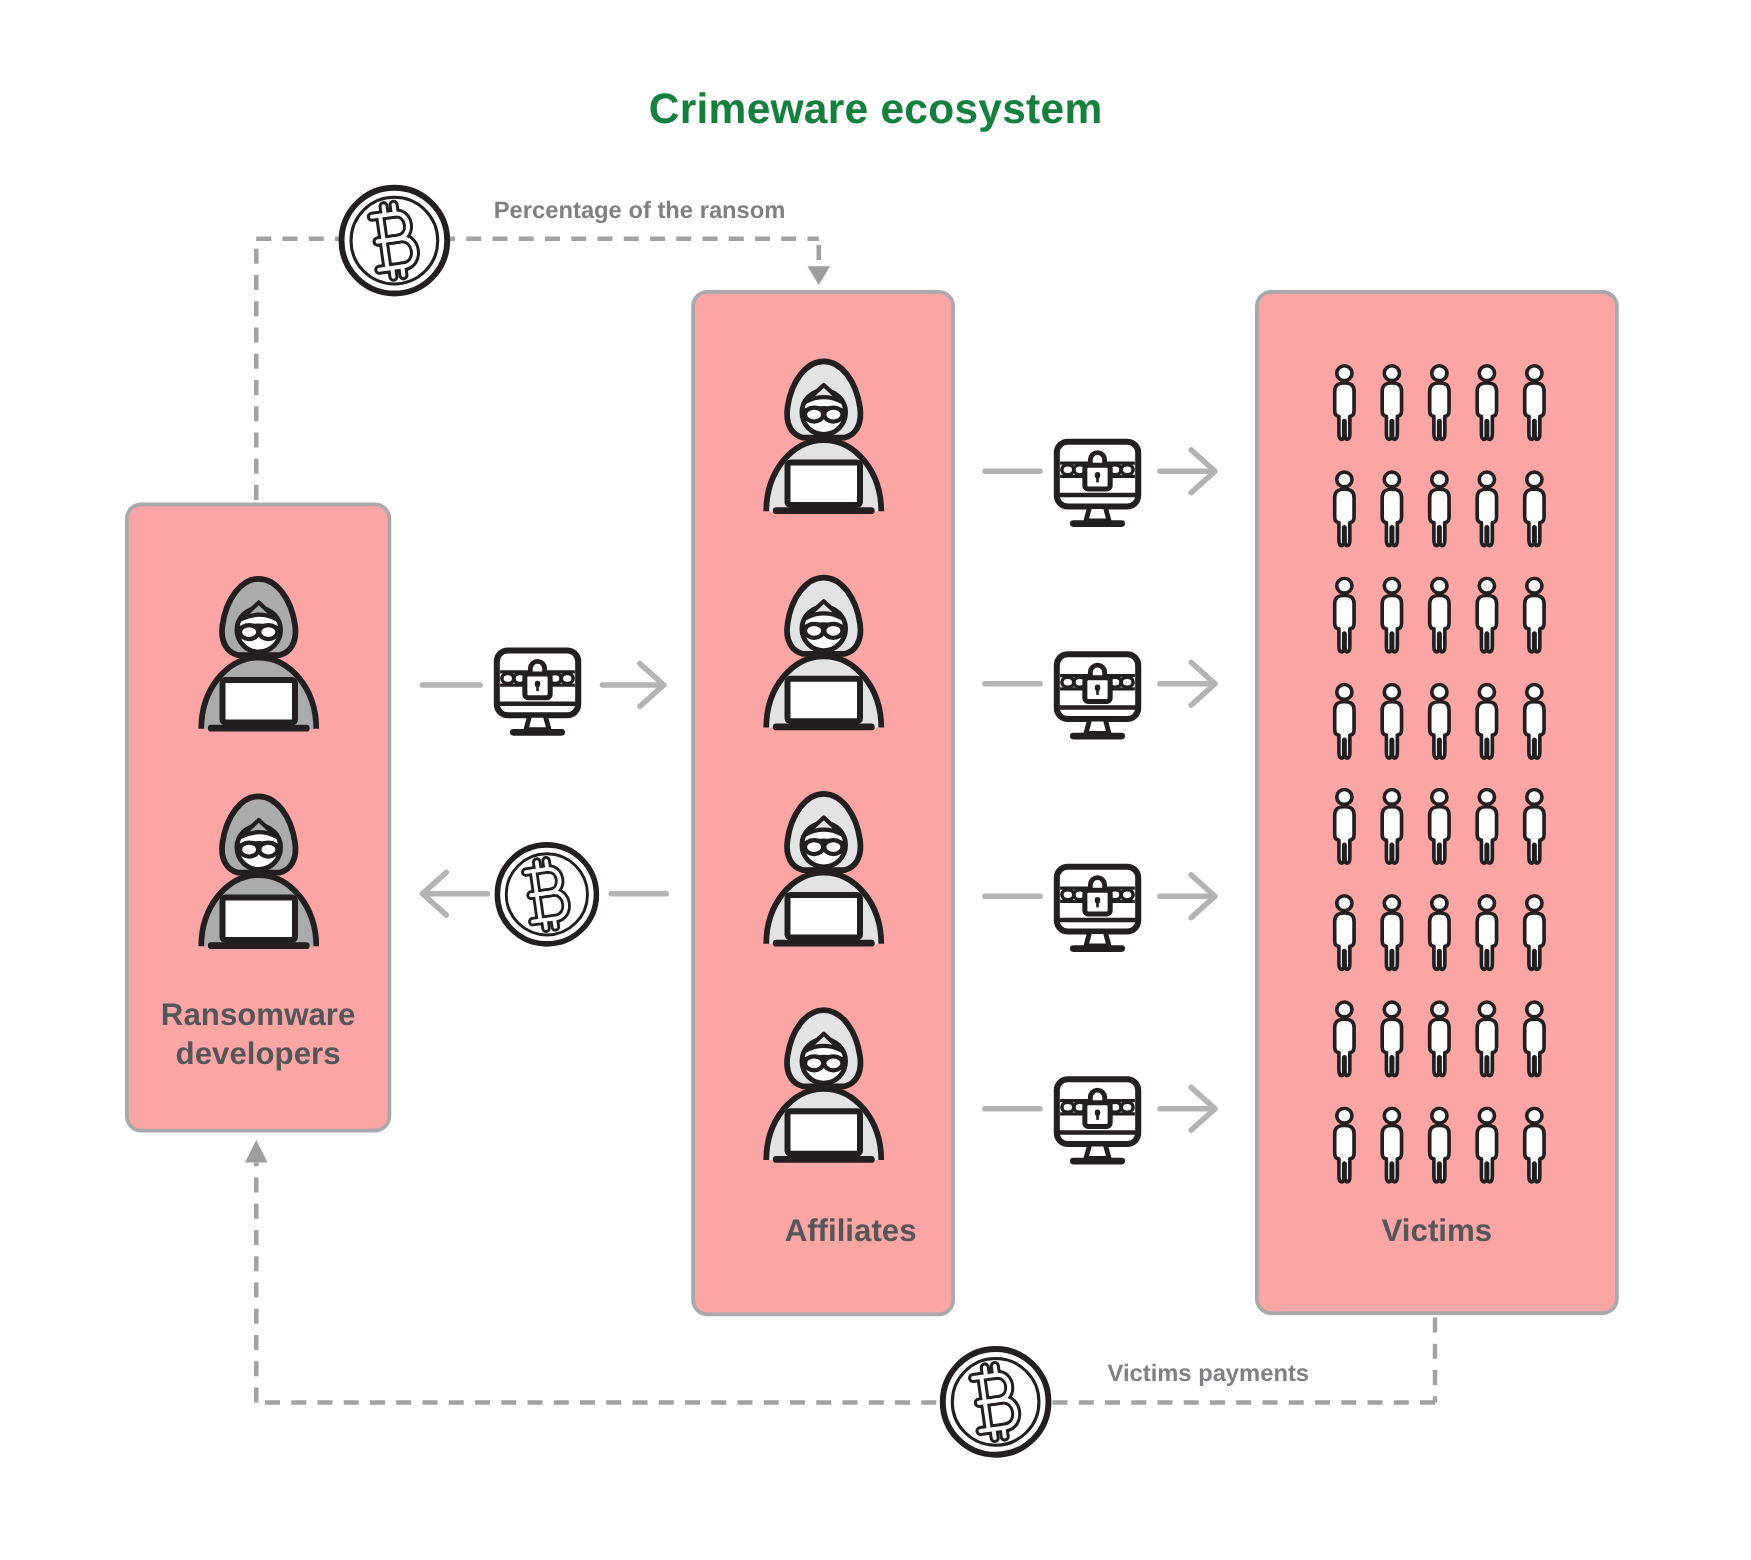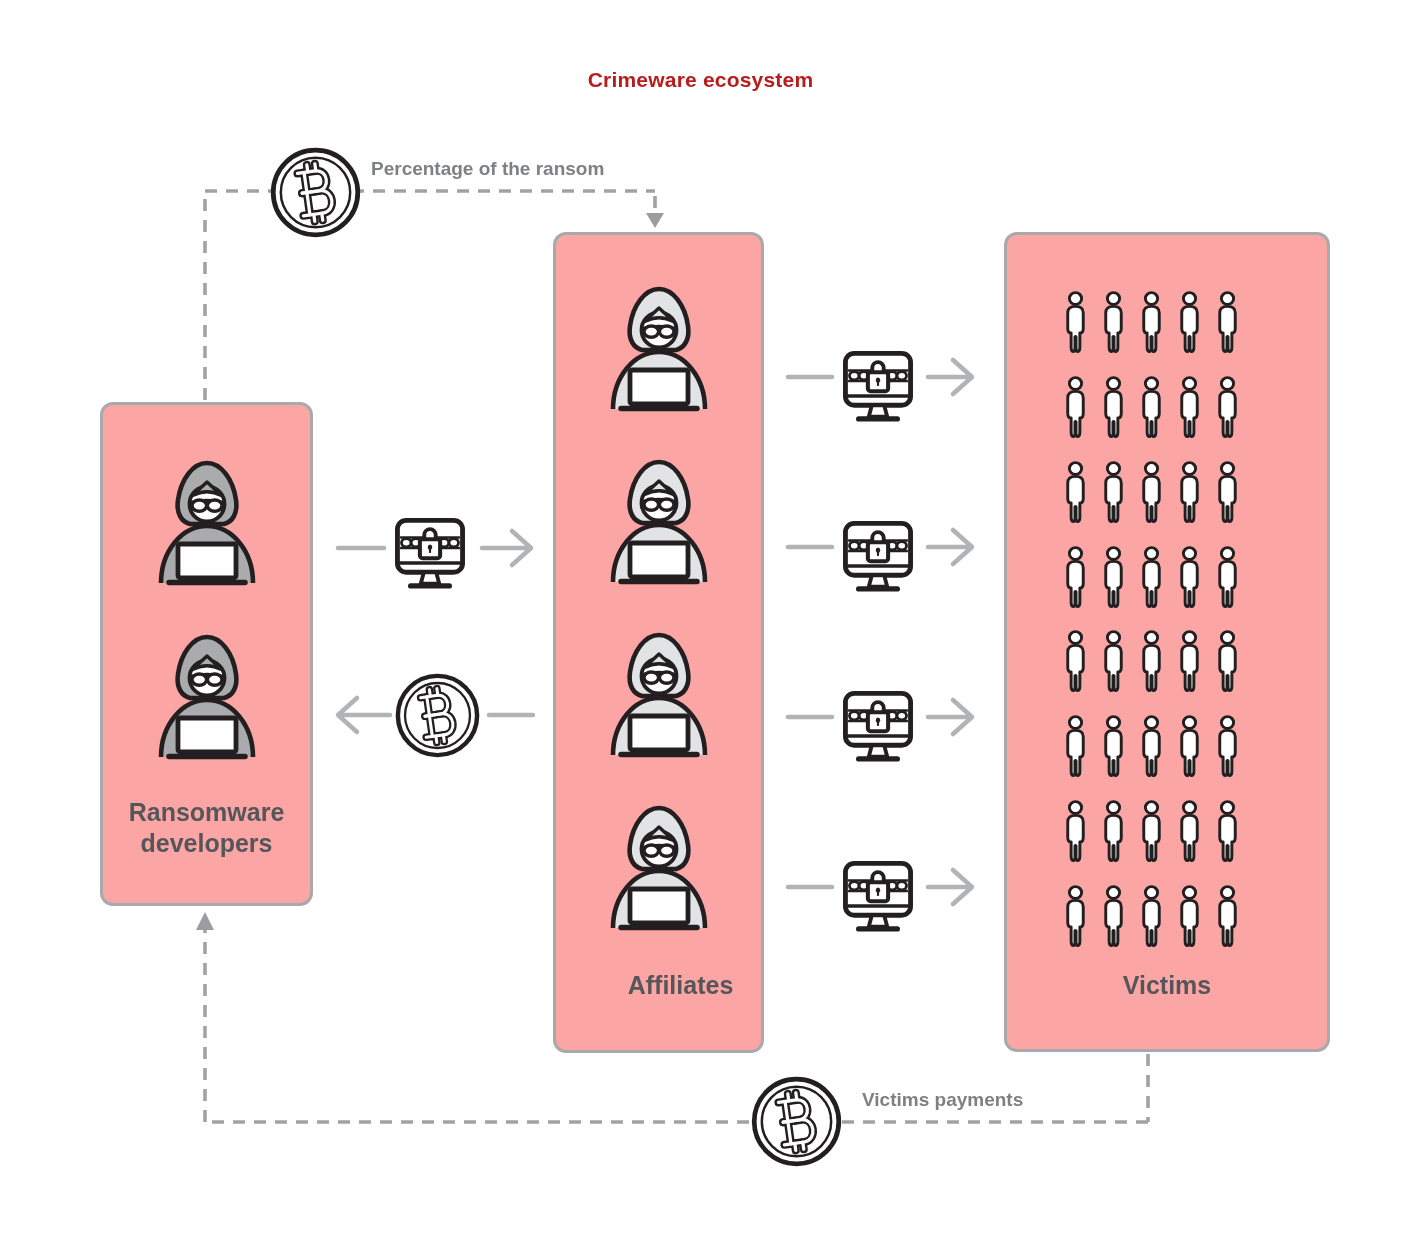--- a/index.html
+++ b/index.html
@@ -2,30 +2,30 @@
 <html><head>
 <meta charset="utf-8">
 <style>
   html,body { margin:0; padding:0; background:#ffffff; }
   #canvas {
     position:relative; width:1401px; height:1248px; background:#ffffff;
     font-family:"Liberation Sans","DejaVu Sans",sans-serif; overflow:hidden;
   }
   .title {
     position:absolute; left:0; right:0; top:68px; text-align:center;
-    font-size:21px; font-weight:bold; color:#b91c1c; letter-spacing:0.2px;
+    font-size:34px; font-weight:bold; color:#15803d; letter-spacing:0.2px;
   }
   
   .box {
     position:absolute; border:3px solid #a7a9ac; border-radius:13px;
     background:#fca5a5; box-sizing:border-box;
   }
   #box-developers { left:100px; top:402px; width:213px; height:504px; }
   #box-affiliates { left:553px; top:232px; width:211px; height:821px; }
-  #box-victims    { left:1004px; top:232px; width:326px; height:820px; }
+  #box-victims    { left:1004px; top:232px; width:291px; height:820px; }
 
   .actors { position:absolute; left:0; right:0; display:flex; flex-direction:column; align-items:center; }
   #developer-actors { top:52px; gap:34px; }
   #affiliate-actors { top:48px; gap:33px; }
   .hacker { width:112px; height:140px; }
   .dev-hacker       { --hood-fill:#a9abad; }
   .affiliate-hacker { --hood-fill:#e2e3e4; }
 
   #victims-grid {
     position:absolute; left:49px; top:46px; width:190px; height:678px;
@@ -35,21 +35,21 @@
   .person { width:31px; height:64px; }
 
   .box-label {
     position:absolute; left:0; right:0; text-align:center;
     font-size:25px; font-weight:bold; color:#55565a; line-height:1.22;
   }
   #label-developers { top:392px; padding:0 20px; }
   #label-affiliates { top:735px;padding-left:44px; }
   #label-victims    { top:735px; }
 
-  .flow-label { position:absolute; font-size:19px; font-weight:bold; color:#7e8083; white-space:nowrap; }
+  .flow-label { position:absolute; font-size:19px; font-weight:bold; color:#7e8083; white-space:nowrap;margin-left:24px; }
   #label-flow-top    { left:371px; top:158px; }
   #label-flow-bottom { left:862px; top:1089px; }
 
   #connector-svg { position:absolute; left:0; top:0; width:1401px; height:1248px; }
 
   .monitor { position:absolute; width:88px; height:92px; }
   #monitor-left { left:386px; top:506px; }
   #monitor-r1 { left:834px; top:339px; }
   #monitor-r2 { left:834px; top:509px; }
   #monitor-r3 { left:834px; top:679px; }

